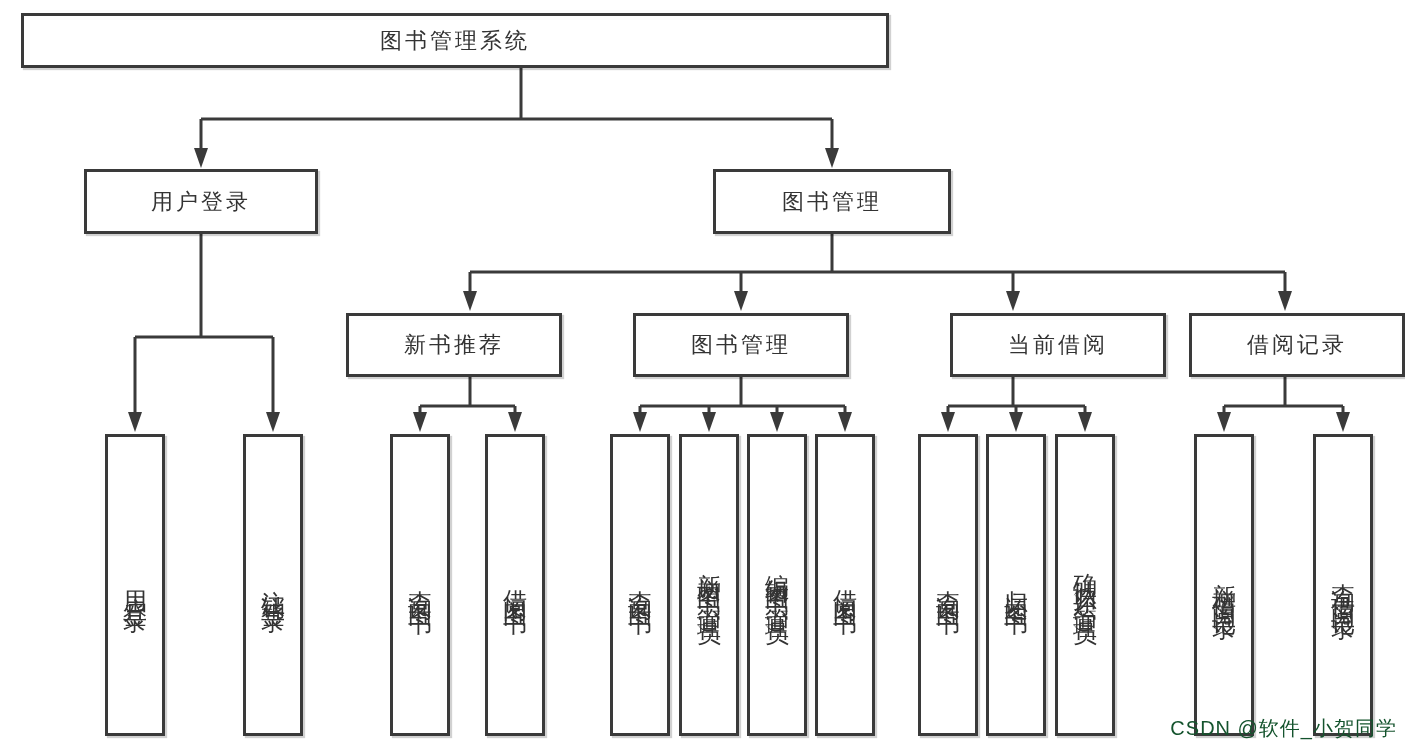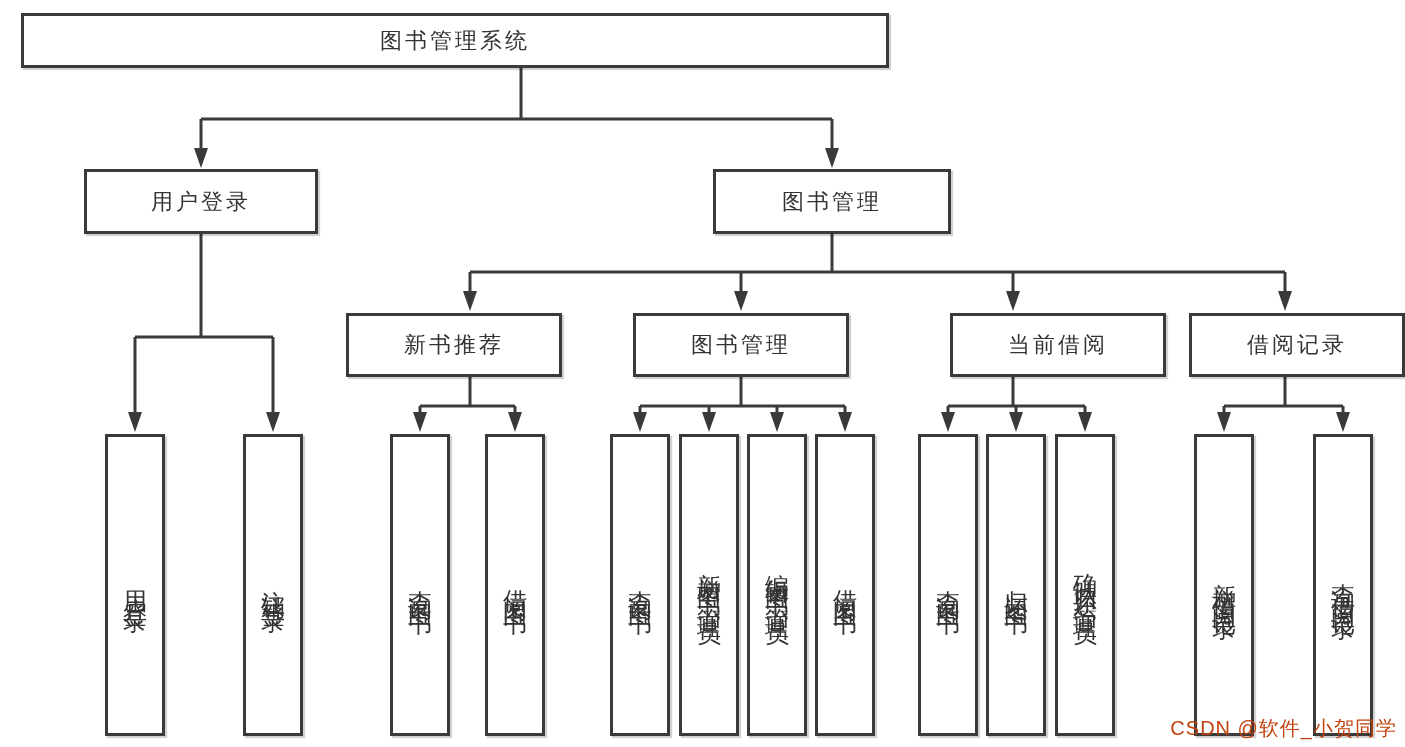--- a/index.html
+++ b/index.html
@@ -36,21 +36,21 @@
     letter-spacing:7px;
     line-height:1;
     color:#333333;
     white-space:nowrap;
   }
   .watermark {
     position:absolute;
     right:8px; bottom:5px;
     font-size:20px;
     letter-spacing:1px;
-    color:#c2410c;
+    color:#14532d;
     z-index:5;
     white-space:nowrap;
   }
 </style>
 </head>
 <body>
 
 <div class="canvas">
 
   <svg class="connectors" width="1405" height="747" viewBox="0 0 1405 747" xmlns="http://www.w3.org/2000/svg">

